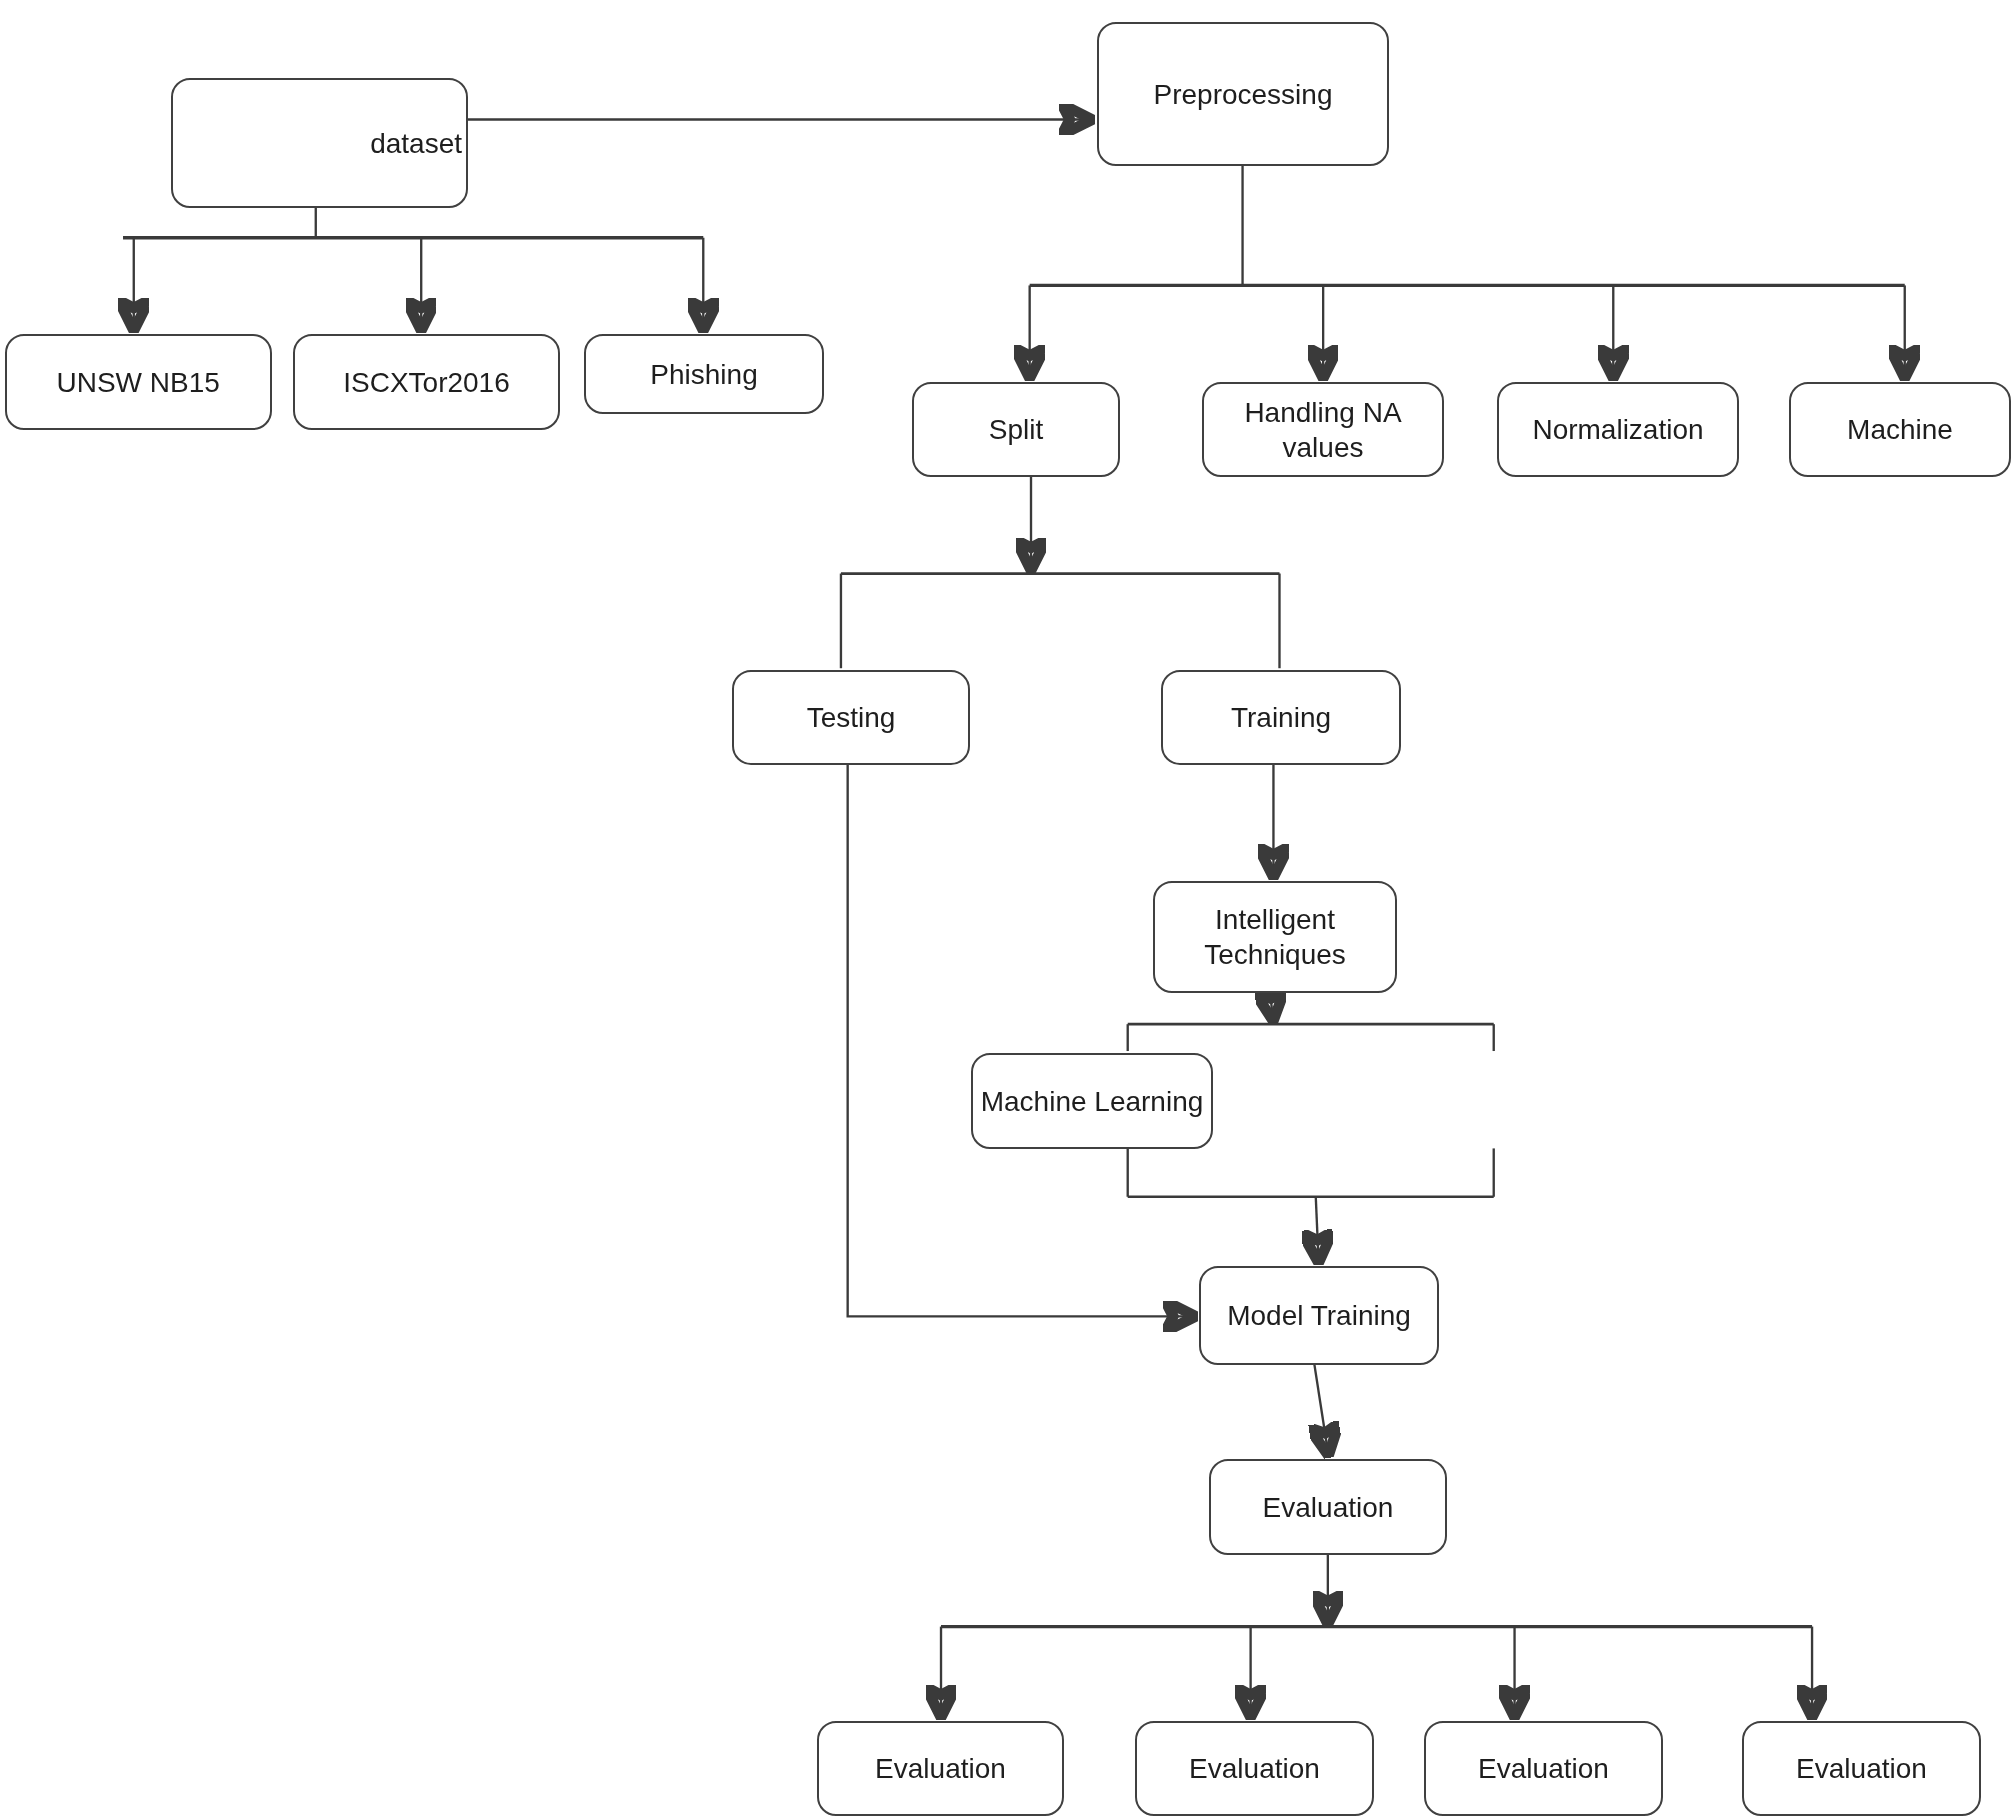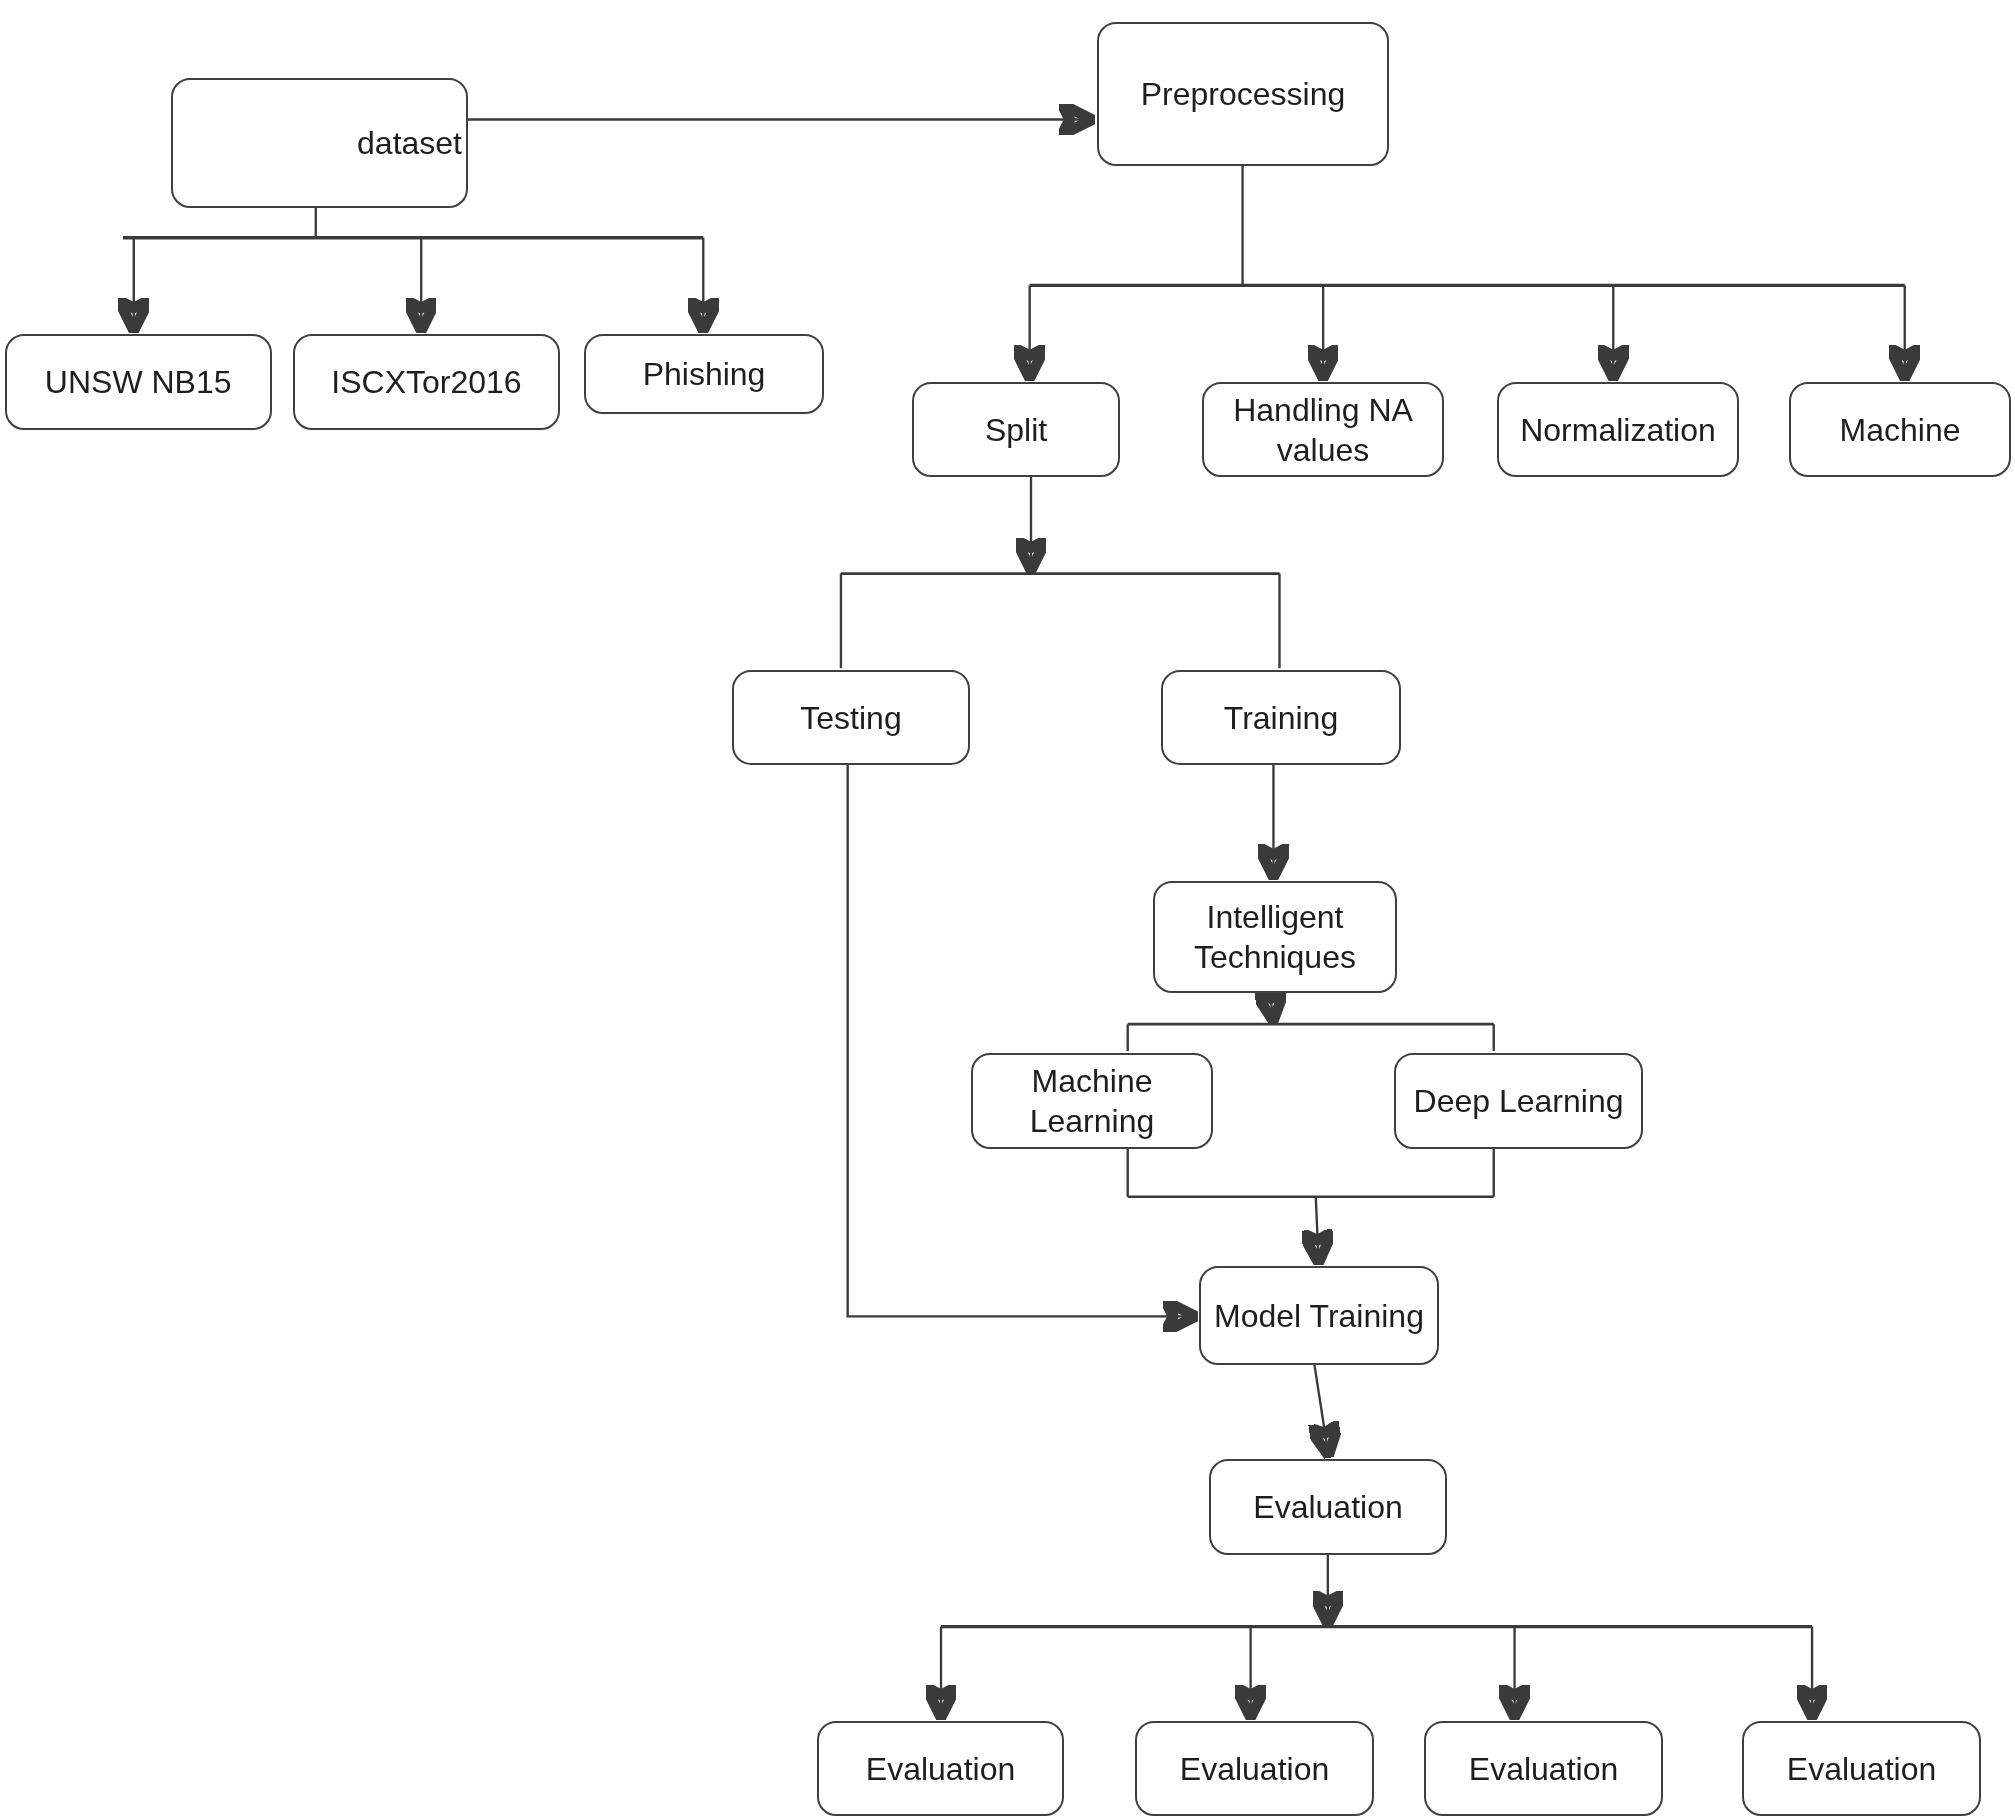--- a/index.html
+++ b/index.html
@@ -36,21 +36,21 @@
     position: absolute;
     box-sizing: border-box;
     background: #ffffff;
     border: 2.7px solid #404040;
     border-radius: 19px;
     display: flex;
     align-items: center;
     justify-content: center;
     text-align: center;
     color: #1e1e1e;
-    font-size: 32px;
+    font-size: 28px;
     line-height: 1.25;
     padding: 2.7px 4px;
   }
 </style>
 </head>
 <body>
 
 <div class="canvas">
 
   <svg class="edges" viewBox="0 0 3000 2710" xmlns="http://www.w3.org/2000/svg">
@@ -149,23 +149,20 @@
   </div>
 
   <div class="node" style="left:1153px; top:881px; width:244px; height:112px;">
     <span>Intelligent Techniques</span>
   </div>
 
   <div class="node" style="left:971px; top:1053px; width:242px; height:96px; padding:2.7px 1.3px;">
     <span>Machine Learning</span>
   </div>
 
-  <div class="node" style="left:1394px; top:1053px; width:249px; height:96px;">
-    <span>Deep Learning</span>
-  </div>
 
   <div class="node" style="left:1199px; top:1266px; width:240px; height:99px;">
     <span>Model Training</span>
   </div>
 
   <div class="node" style="left:1209px; top:1459px; width:238px; height:96px;">
     <span>Evaluation</span>
   </div>
 
   <div class="node" style="left:817px; top:1721px; width:247px; height:95px;">

